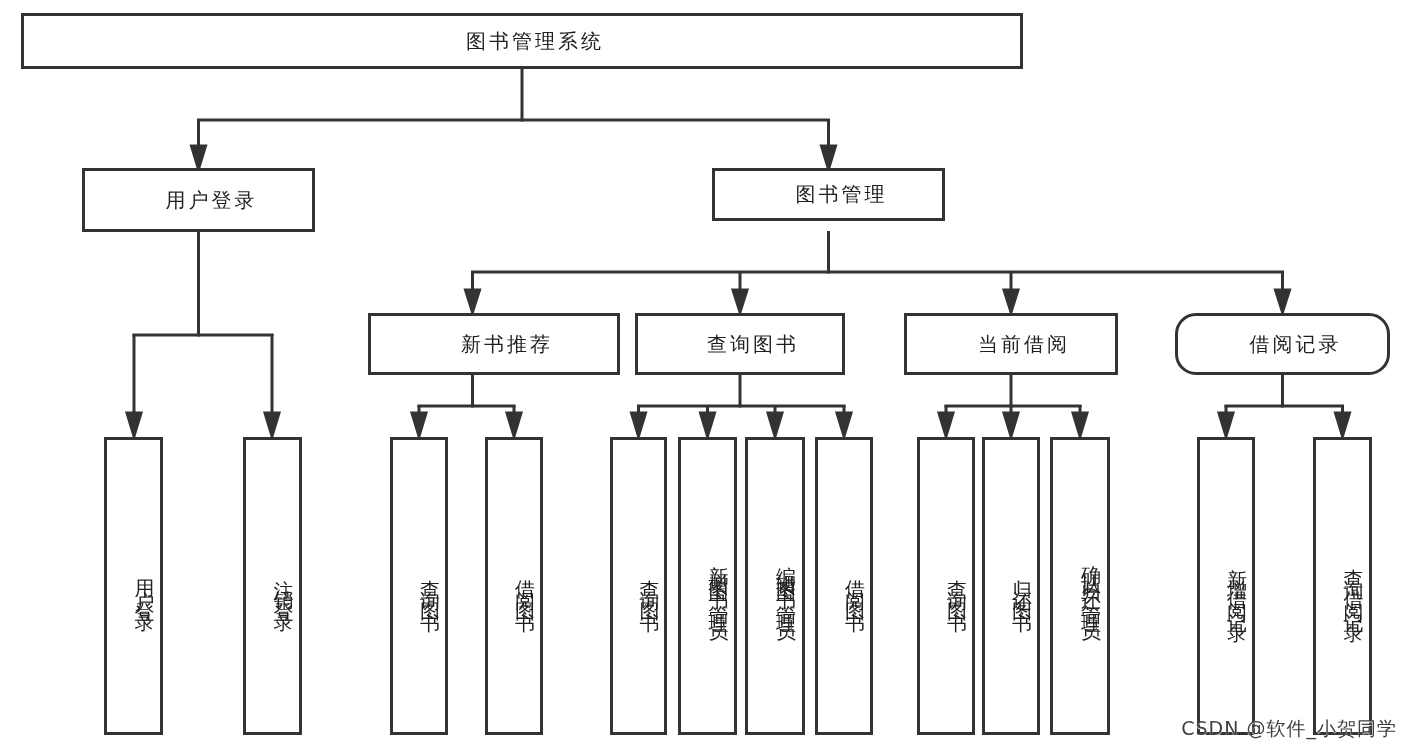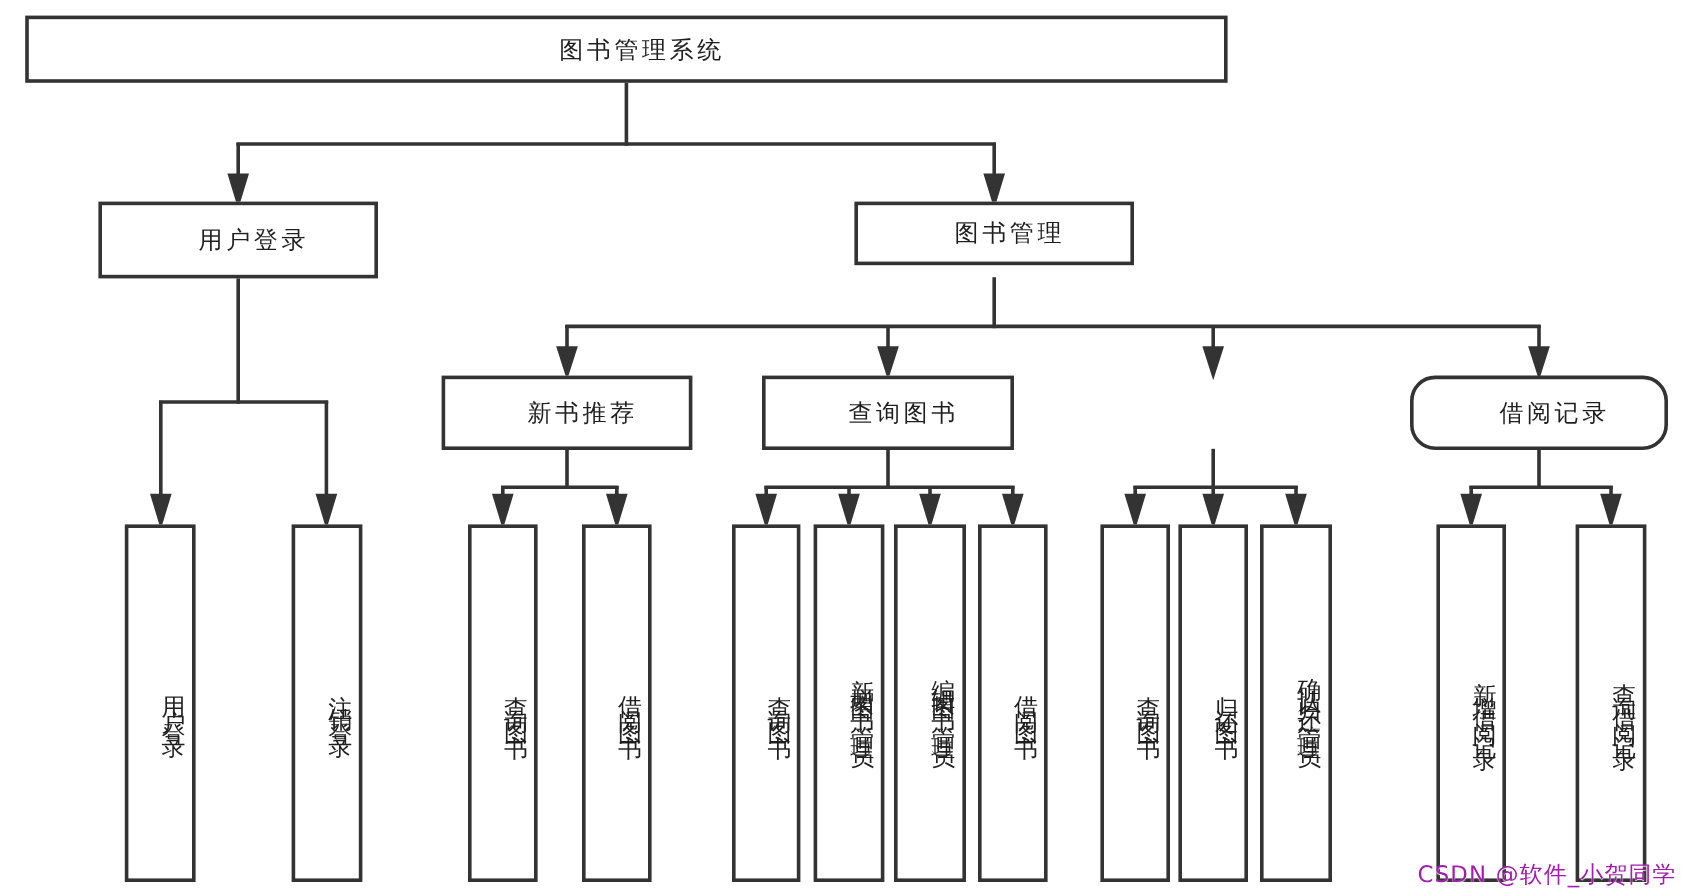--- a/index.html
+++ b/index.html
@@ -44,21 +44,21 @@
     font-size: 20px;
     color: #1f1f1f;
   }
   .leaf.long .vtext { letter-spacing: 8px; }
   .watermark {
     position: absolute;
     right: 8px;
     bottom: 5px;
     font-size: 19px;
     letter-spacing: 1px;
-    color: #a21caf;
+    color: #404040;
     text-shadow: 0 1px 1px #ffffff;
     z-index: 5;
   }
 </style>
 </head>
 <body>
 
 <div class="canvas">
 
   <svg class="wires" viewBox="0 0 1405 747" xmlns="http://www.w3.org/2000/svg">
@@ -123,22 +123,23 @@
       <line x1="1342.5" y1="405" x2="1342.5" y2="418"></line>
       <polygon points="1335.5,413 1349.5,413 1342.5,436"></polygon>
     </g>
   </svg>
 
   <div class="node" style="left:21px; top:13px; width:1002px; height:56px;">图书管理系统</div>
 
   <div class="node" style="left:82px; top:168px; width:233px; height:64px;">用户登录</div>
   <div class="node" style="left:712px; top:168px; width:233px; height:53px;">图书管理</div>
 
-  <div class="node" style="left:368px; top:313px; width:209px; height:62px;">新书推荐</div>
+  <div class="node" style="left:368px; top:313px; width:252px; height:62px;">新书推荐</div>
   <div class="node" style="left:635px; top:313px; width:210px; height:62px;">查询图书</div>
+  <div class="node" style="left:904px; top:313px; width:214px; height:62px;">当前借阅</div>
   <div class="node" style="left:1175px; top:313px; width:215px; height:62px;border-radius:21px;">借阅记录</div>
 
   <div class="node leaf" style="left:104px; top:437px; width:59px; height:298px;">
     <span class="vtext">用户登录</span>
   </div>
   <div class="node leaf" style="left:243px; top:437px; width:59px; height:298px;">
     <span class="vtext">注销登录</span>
   </div>
 
   <div class="node leaf" style="left:390px; top:437px; width:58px; height:298px;">

